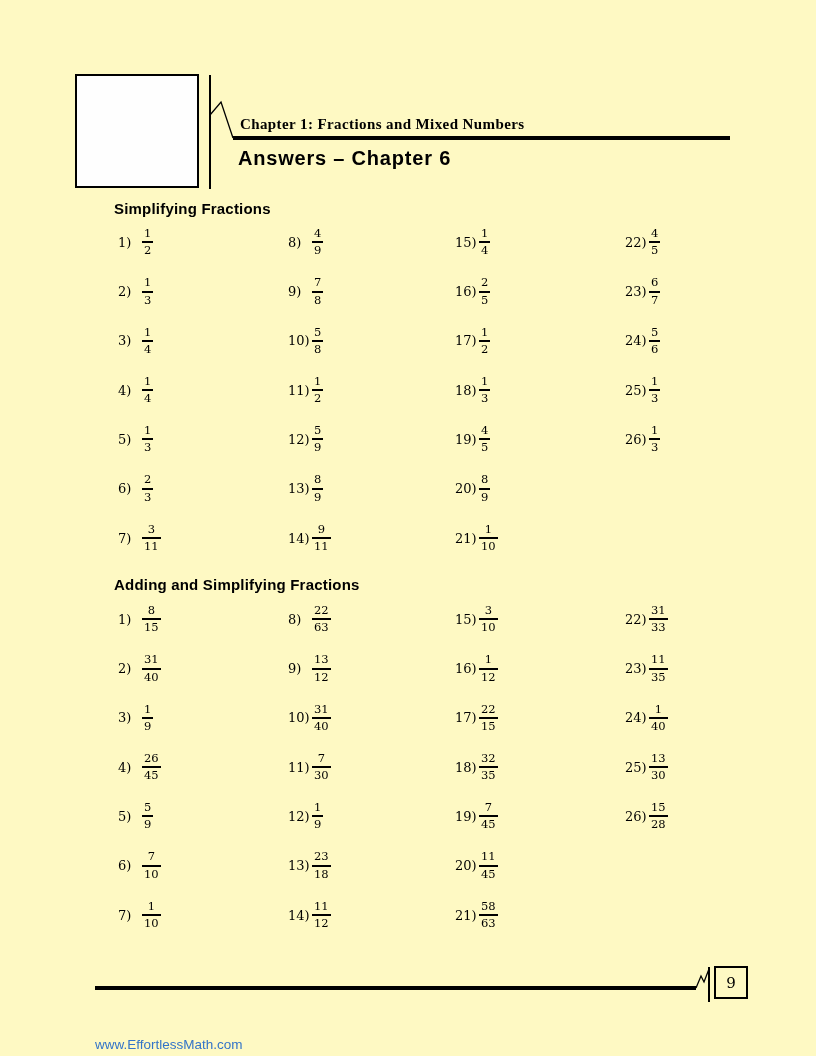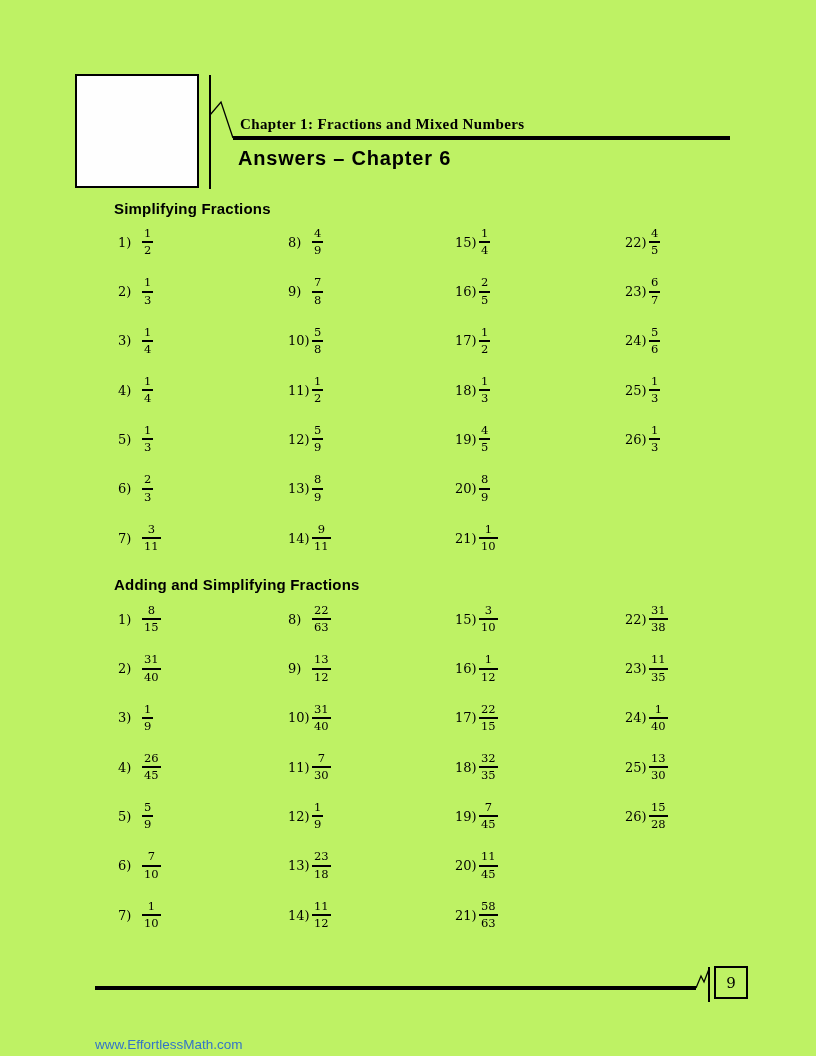--- a/index.html
+++ b/index.html
@@ -1,21 +1,21 @@
 <!DOCTYPE html>
 <html><head>
 <meta charset="utf-8">
 <style>
   * { margin: 0; padding: 0; box-sizing: border-box; }
   html, body { background: #ffffff; }
   .page {
     position: relative;
     width: 816px;
     height: 1056px;
-    background: #bef264;
+    background: #fef9c3;
     font-family: "Liberation Sans", sans-serif;
     color: #000;
     overflow: hidden;
   }
 
   
   .logo-box {
     position: absolute;
     left: 75px; top: 74px;
     width: 124px; height: 114px;
@@ -608,21 +608,21 @@
             </span>
           </div>
         </div>
       </div>
       <div class="col">
         <div class="slot">
           <div class="answer-item">
             <span class="q-label">22)</span>
             <span class="frac">
               <span class="num">31</span>
-              <span class="den">38</span>
+              <span class="den">33</span>
             </span>
           </div>
         </div>
         <div class="slot">
           <div class="answer-item">
             <span class="q-label">23)</span>
             <span class="frac">
               <span class="num">11</span>
               <span class="den">35</span>
             </span>

